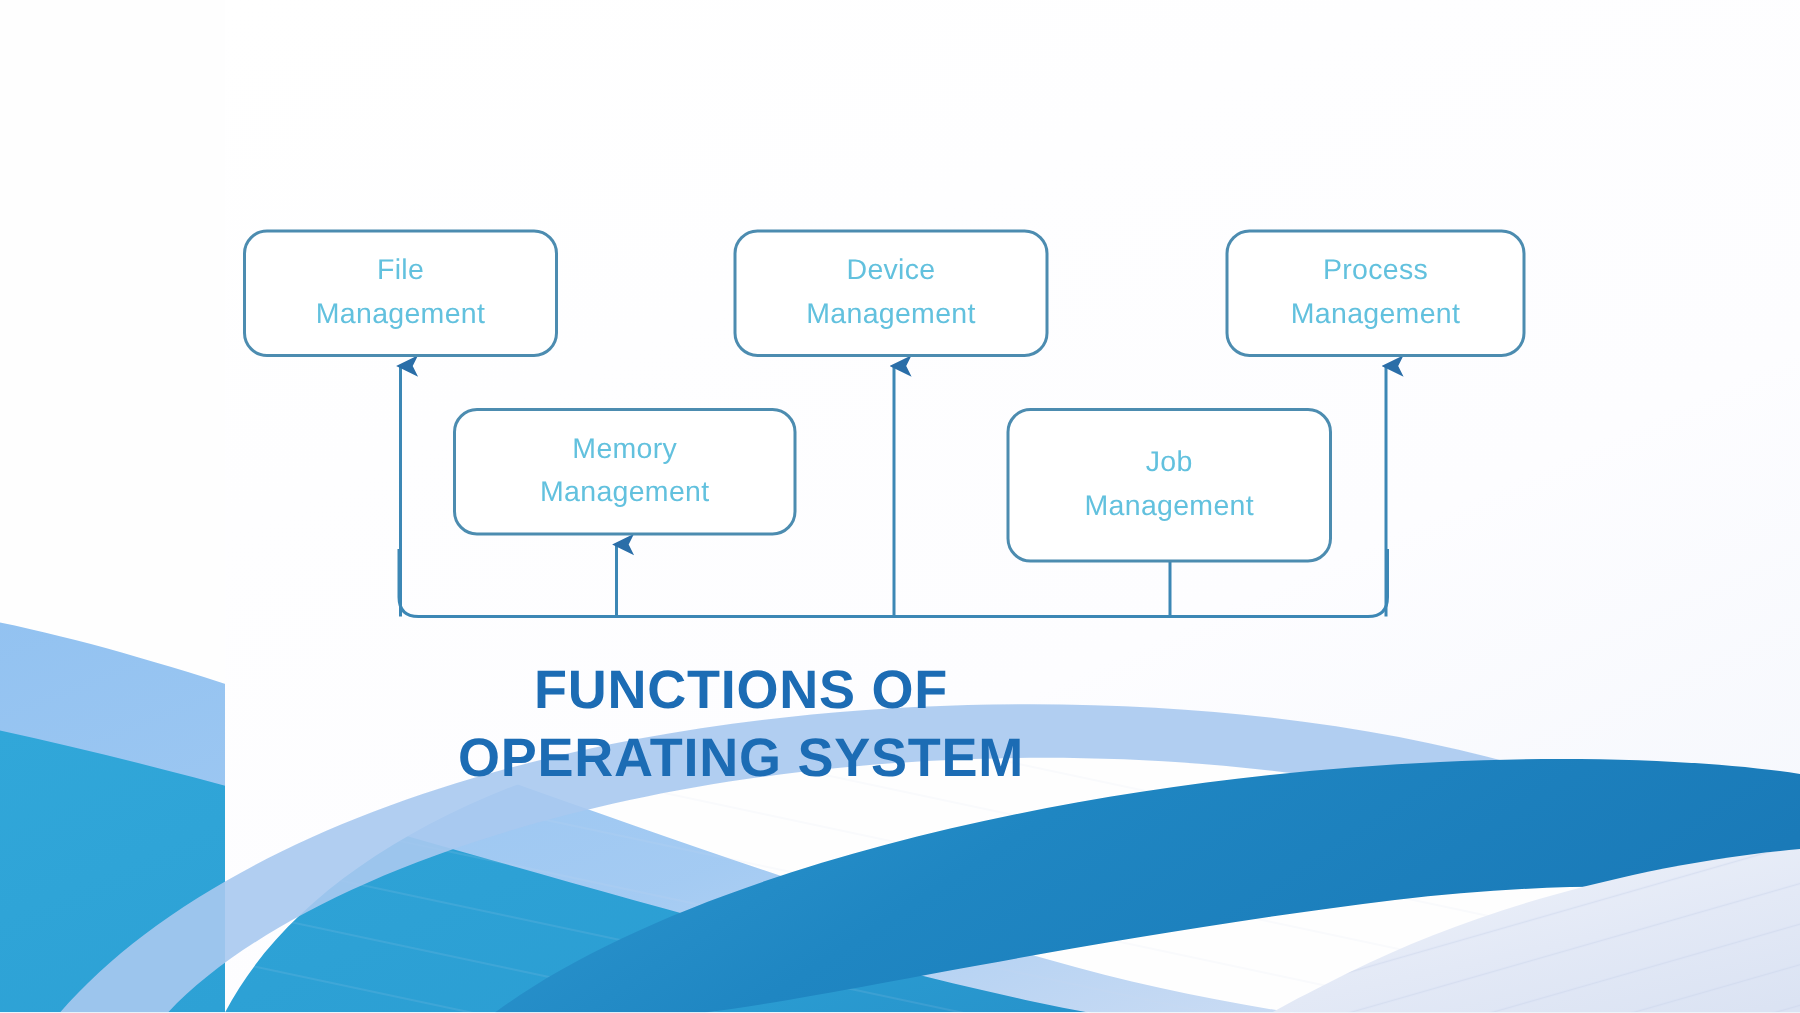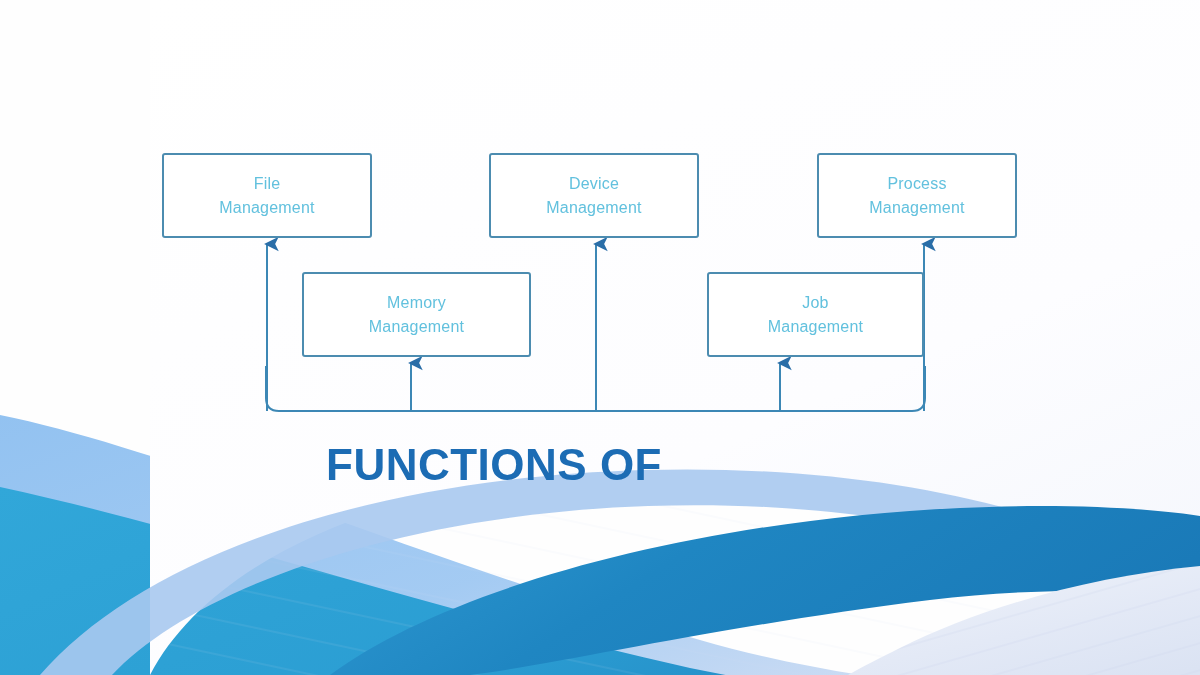--- a/index.html
+++ b/index.html
@@ -54,52 +54,52 @@
     position: absolute;
     left: 0;
     top: 0;
     width: 1200px;
     height: 675px;
   }
 
   .node {
     position: absolute;
     border: 2px solid #4c8cb0;
-    border-radius: 3px;
+    border-radius: 16px;
     background: #ffffff;
     display: flex;
     flex-direction: column;
     align-items: center;
     justify-content: center;
     color: #62c1de;
-    font-size: 16px;
+    font-size: 19px;
     line-height: 1.5;
     letter-spacing: .2px;
     text-align: center;
     white-space: nowrap;
   }
   .node .ln { display: block; }
 
   
   #node-file    { left: 162px; top: 153px; width: 210px; height: 85px; }
   #node-device  { left: 489px; top: 153px; width: 210px; height: 85px; }
   #node-process { left: 817px; top: 153px; width: 200px; height: 85px; }
   
   #node-memory  { left: 302px; top: 272px; width: 229px; height: 85px; }
-  #node-job     { left: 707px; top: 272px; width: 217px; height: 85px; }
+  #node-job     { left: 671px; top: 272px; width: 217px; height: 103px; }
 
   
   #title {
     position: absolute;
     left: 0;
     top: 437px;
     width: 988px;
     text-align: center;
     color: #1c6cb4;
-    font-size: 44px;
+    font-size: 36px;
     font-weight: bold;
     line-height: 1.25;
     letter-spacing: .5px;
   }
   #title .ln { display: block; }
 </style>
 </head>
 <body>
 
 <div id="slide">
@@ -197,15 +197,16 @@
     <span class="ln">Management</span>
   </div>
 
   <div class="node" id="node-job">
     <span class="ln">Job</span>
     <span class="ln">Management</span>
   </div>
 
   <div id="title">
     <span class="ln">FUNCTIONS OF</span>
+    <span class="ln">OPERATING SYSTEM</span>
   </div>
 
 </div>
 
 </body></html>

